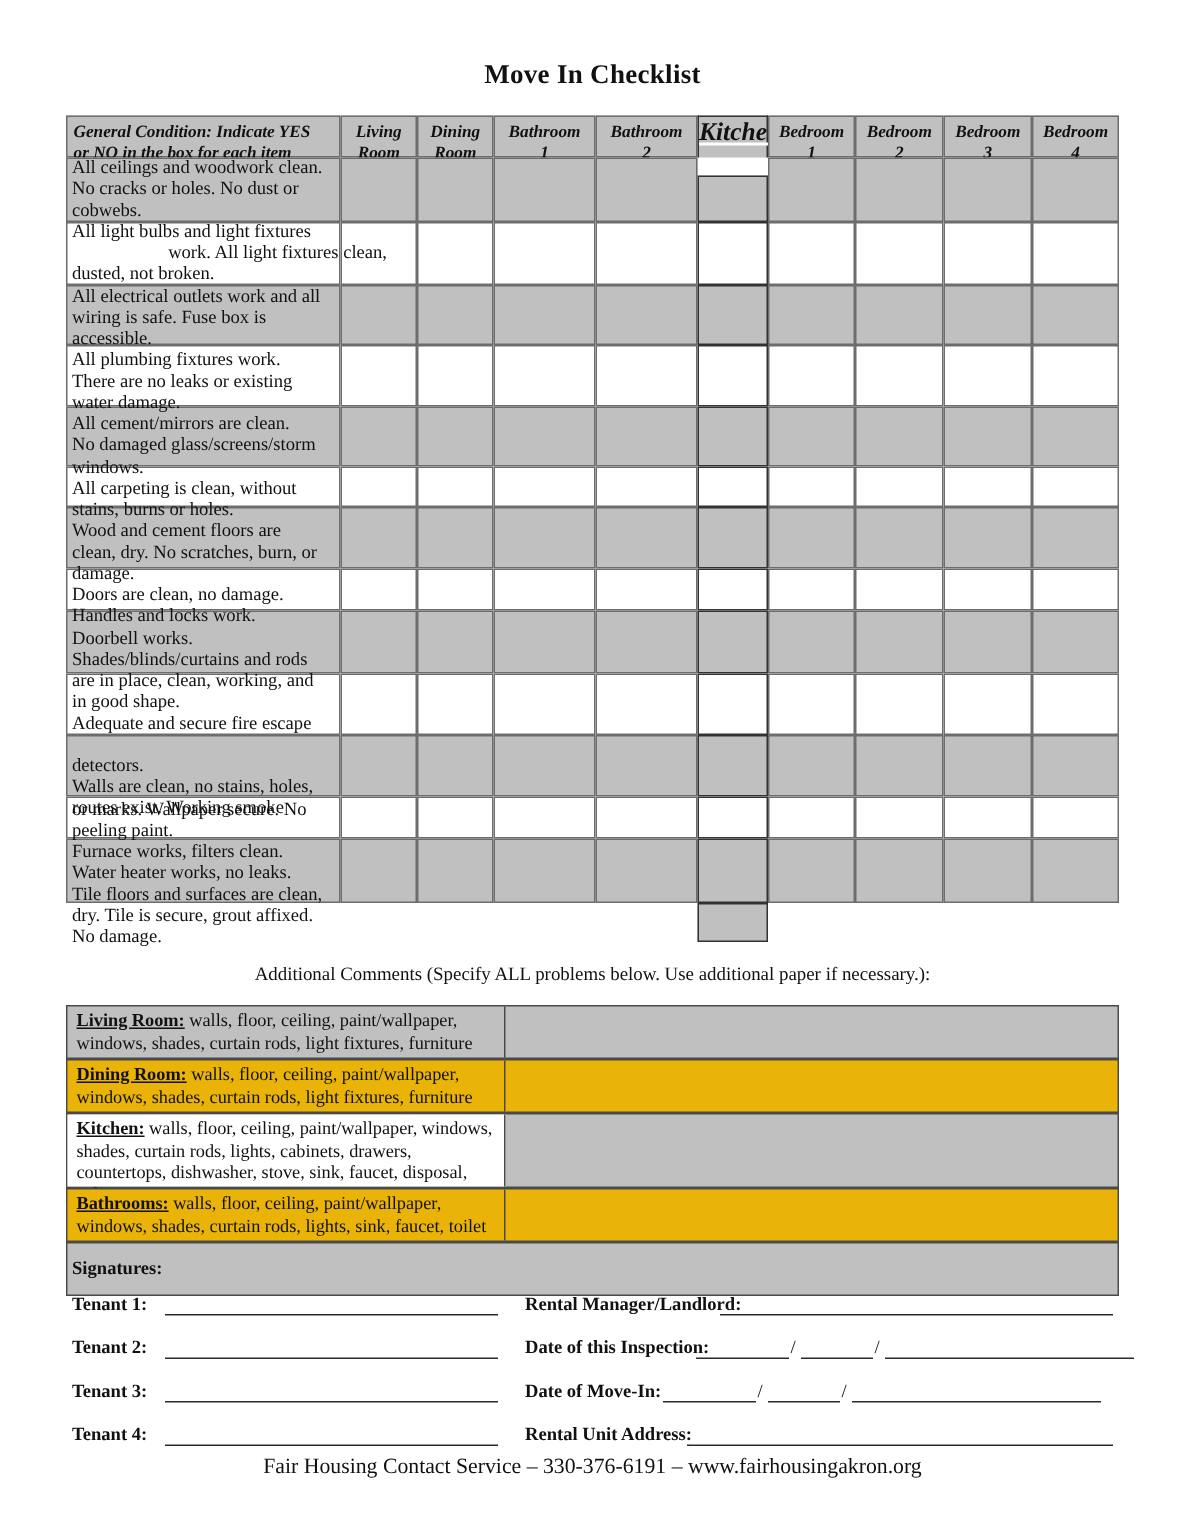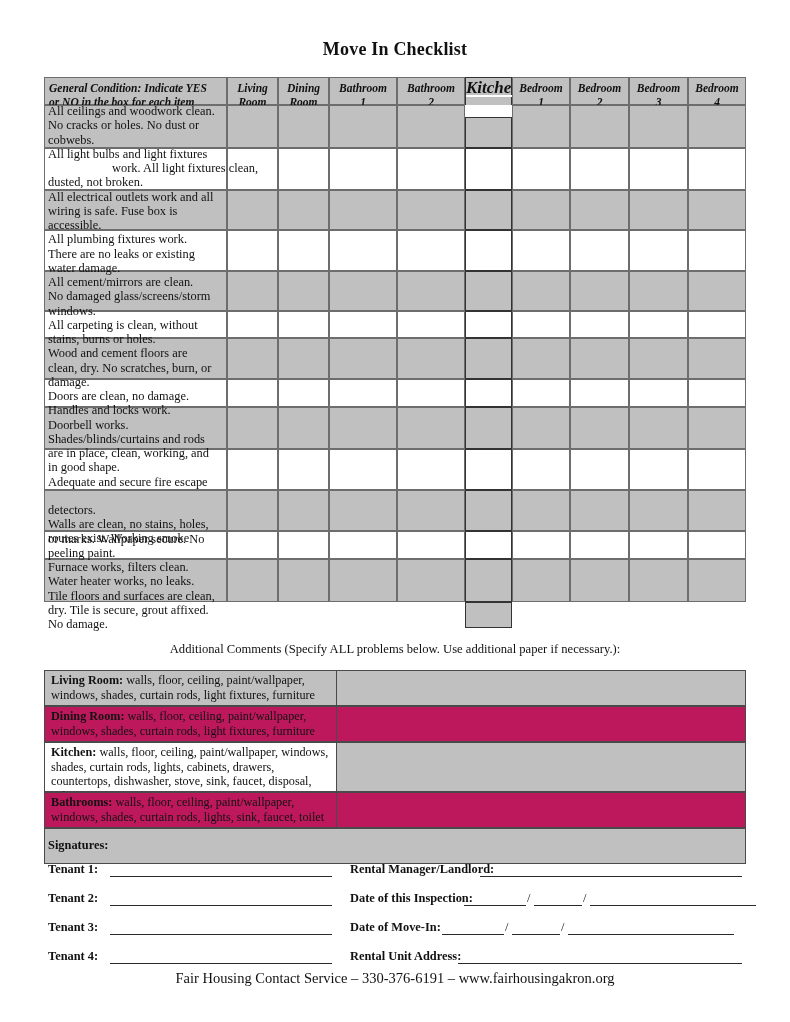--- a/index.html
+++ b/index.html
@@ -125,35 +125,35 @@
     width: 702px;
   }
   .cm-row {
     position: absolute;
     left: 0;
     width: 702px;
     box-sizing: border-box;
     border: 1.4px solid #4a4a4a;
   }
   .cm-row.shaded { background: #c0c0c0; }
-  .cm-row.plain  { background: #be185d; }
+  .cm-row.plain  { background: #eab308; }
   .cm-label {
     position: absolute;
     left: 0;
     top: 0;
     width: 292px;
     height: 100%;
     box-sizing: border-box;
     border-right: 1.4px solid #4a4a4a;
     padding: 2px 4px 0 6px;
     font-size: 12.2px;
     line-height: 14.5px;
   }
   .cm-label.white-label { background: #ffffff; }
-  .cm-label b { font-weight: bold; }
+  .cm-label b { font-weight: bold; text-decoration: underline; }
 
   
   #signatures {
     position: absolute;
     left: 44px;
     top: 838px;
     width: 706px;
   }
   .sig-title {
     position: absolute;

